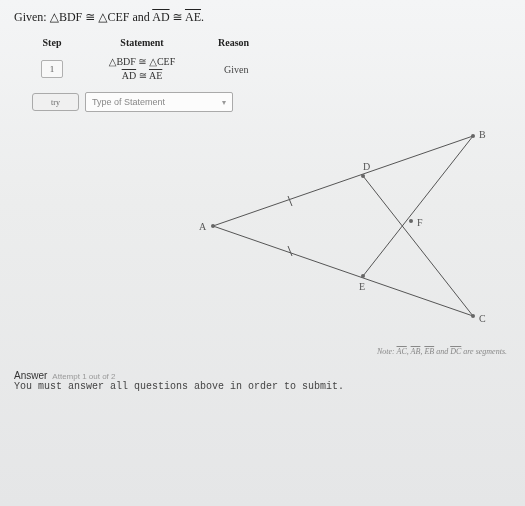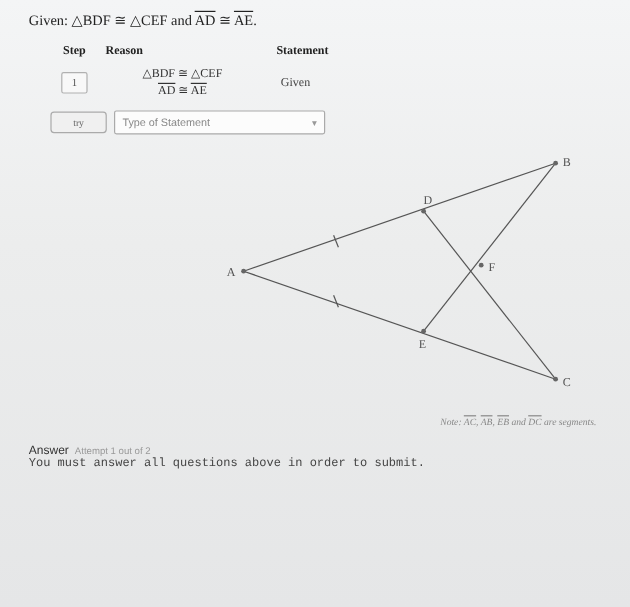--- a/index.html
+++ b/index.html
@@ -1,34 +1,34 @@
 <!DOCTYPE html>
 <html><head>
 <meta charset="utf-8">
 <style>
   *{box-sizing:border-box;margin:0;padding:0}
   body{font-family:Georgia,'Times New Roman',serif;background:#e8e9ea;width:525px;height:506px;overflow:hidden;color:#333;font-size:11px}
-  .page{padding:10px 24px;background:linear-gradient(180deg,#f4f5f6 0%,#eceded 40%,#e5e6e7 100%);min-height:506px}
+  .page{padding:10px 14px;background:linear-gradient(180deg,#f4f5f6 0%,#eceded 40%,#e5e6e7 100%);min-height:506px}
   .given,.prove{font-size:12px;margin-bottom:8px;color:#222}
   .given .tri,.prove .tri,.statement .tri{font-family:Georgia,serif}
   .seg{text-decoration:overline}
   .prove{margin-bottom:18px}
   .proof-table{margin-left:18px;margin-bottom:14px}
   .row{display:flex;align-items:stretch}
   .head .cell{font-weight:bold;color:#222;font-size:10px;padding:4px 6px}
   .cell{padding:3px 6px}
   .step-col{width:40px;text-align:left;display:flex;align-items:center;justify-content:center}
   .stmt-col{width:140px;text-align:center;display:flex;flex-direction:column;align-items:center;justify-content:center}
   .reason-col{width:100px;display:flex;align-items:center;font-size:10px;color:#444;padding-left:12px}
   .row.data{border:none}
   .step-box{border:1px solid #b0b0b0;background:#f8f8f8;border-radius:2px;width:22px;height:18px;display:flex;align-items:center;justify-content:center;font-size:9px;color:#555}
   .stmt-line{font-size:10px;color:#333;line-height:1.4}
   .row.input{margin-top:6px;align-items:center}
   .try-btn{border:1px solid #aaa;background:#f0f0f0;border-radius:3px;width:47px;height:18px;font-size:8px;color:#666;display:flex;align-items:center;justify-content:center;margin-right:6px;cursor:pointer}
-  .dropdown{border:1px solid #aaa;background:#fcfcfc;border-radius:2px;height:20px;width:176px;display:flex;align-items:center;justify-content:space-between;padding:0 6px;font-size:9px;color:#888;font-family:Arial,sans-serif;cursor:pointer}
+  .dropdown{border:1px solid #aaa;background:#fcfcfc;border-radius:2px;height:20px;width:148px;display:flex;align-items:center;justify-content:space-between;padding:0 6px;font-size:9px;color:#888;font-family:Arial,sans-serif;cursor:pointer}
   .chev{font-size:8px;color:#999}
   .figure-area{position:relative;height:230px;margin-top:10px}
   .figure-svg{position:absolute;right:8px;top:0}
   .note{position:absolute;right:4px;bottom:0;font-size:8px;color:#888;font-style:italic}
   .note .seg{text-decoration:overline;font-style:italic}
   .answer-line{font-size:10px;color:#555;margin-top:14px}
   .answer-line b{color:#333;font-weight:normal;font-family:Arial,sans-serif}
   .answer-attempt{font-size:8px;color:#999;font-family:Arial,sans-serif}
   .submit-msg{font-size:10px;color:#444;font-family:Liberation Mono, monospace}
 </style>
@@ -41,22 +41,22 @@
     <span class="tri">△BDF ≅ △CEF</span>
     <span>and</span>
     <span class="seg">AD</span>
     <span>≅</span>
     <span class="seg">AE</span><span>.</span>
   </div>
 
   <div class="proof-table">
     <div class="row head">
       <div class="cell step-col">Step</div>
+      <div class="cell stmt-col">Statement</div>
       <div class="cell reason-col">Reason</div>
-      <div class="cell stmt-col">Statement</div>
     </div>
     <div class="row data">
       <div class="cell step-col">
         <div class="step-box">1</div>
       </div>
       <div class="cell stmt-col">
         <div class="stmt-line tri">△BDF ≅ △CEF</div>
         <div class="stmt-line">
           <span class="seg">AD</span>
           <span>≅</span>

